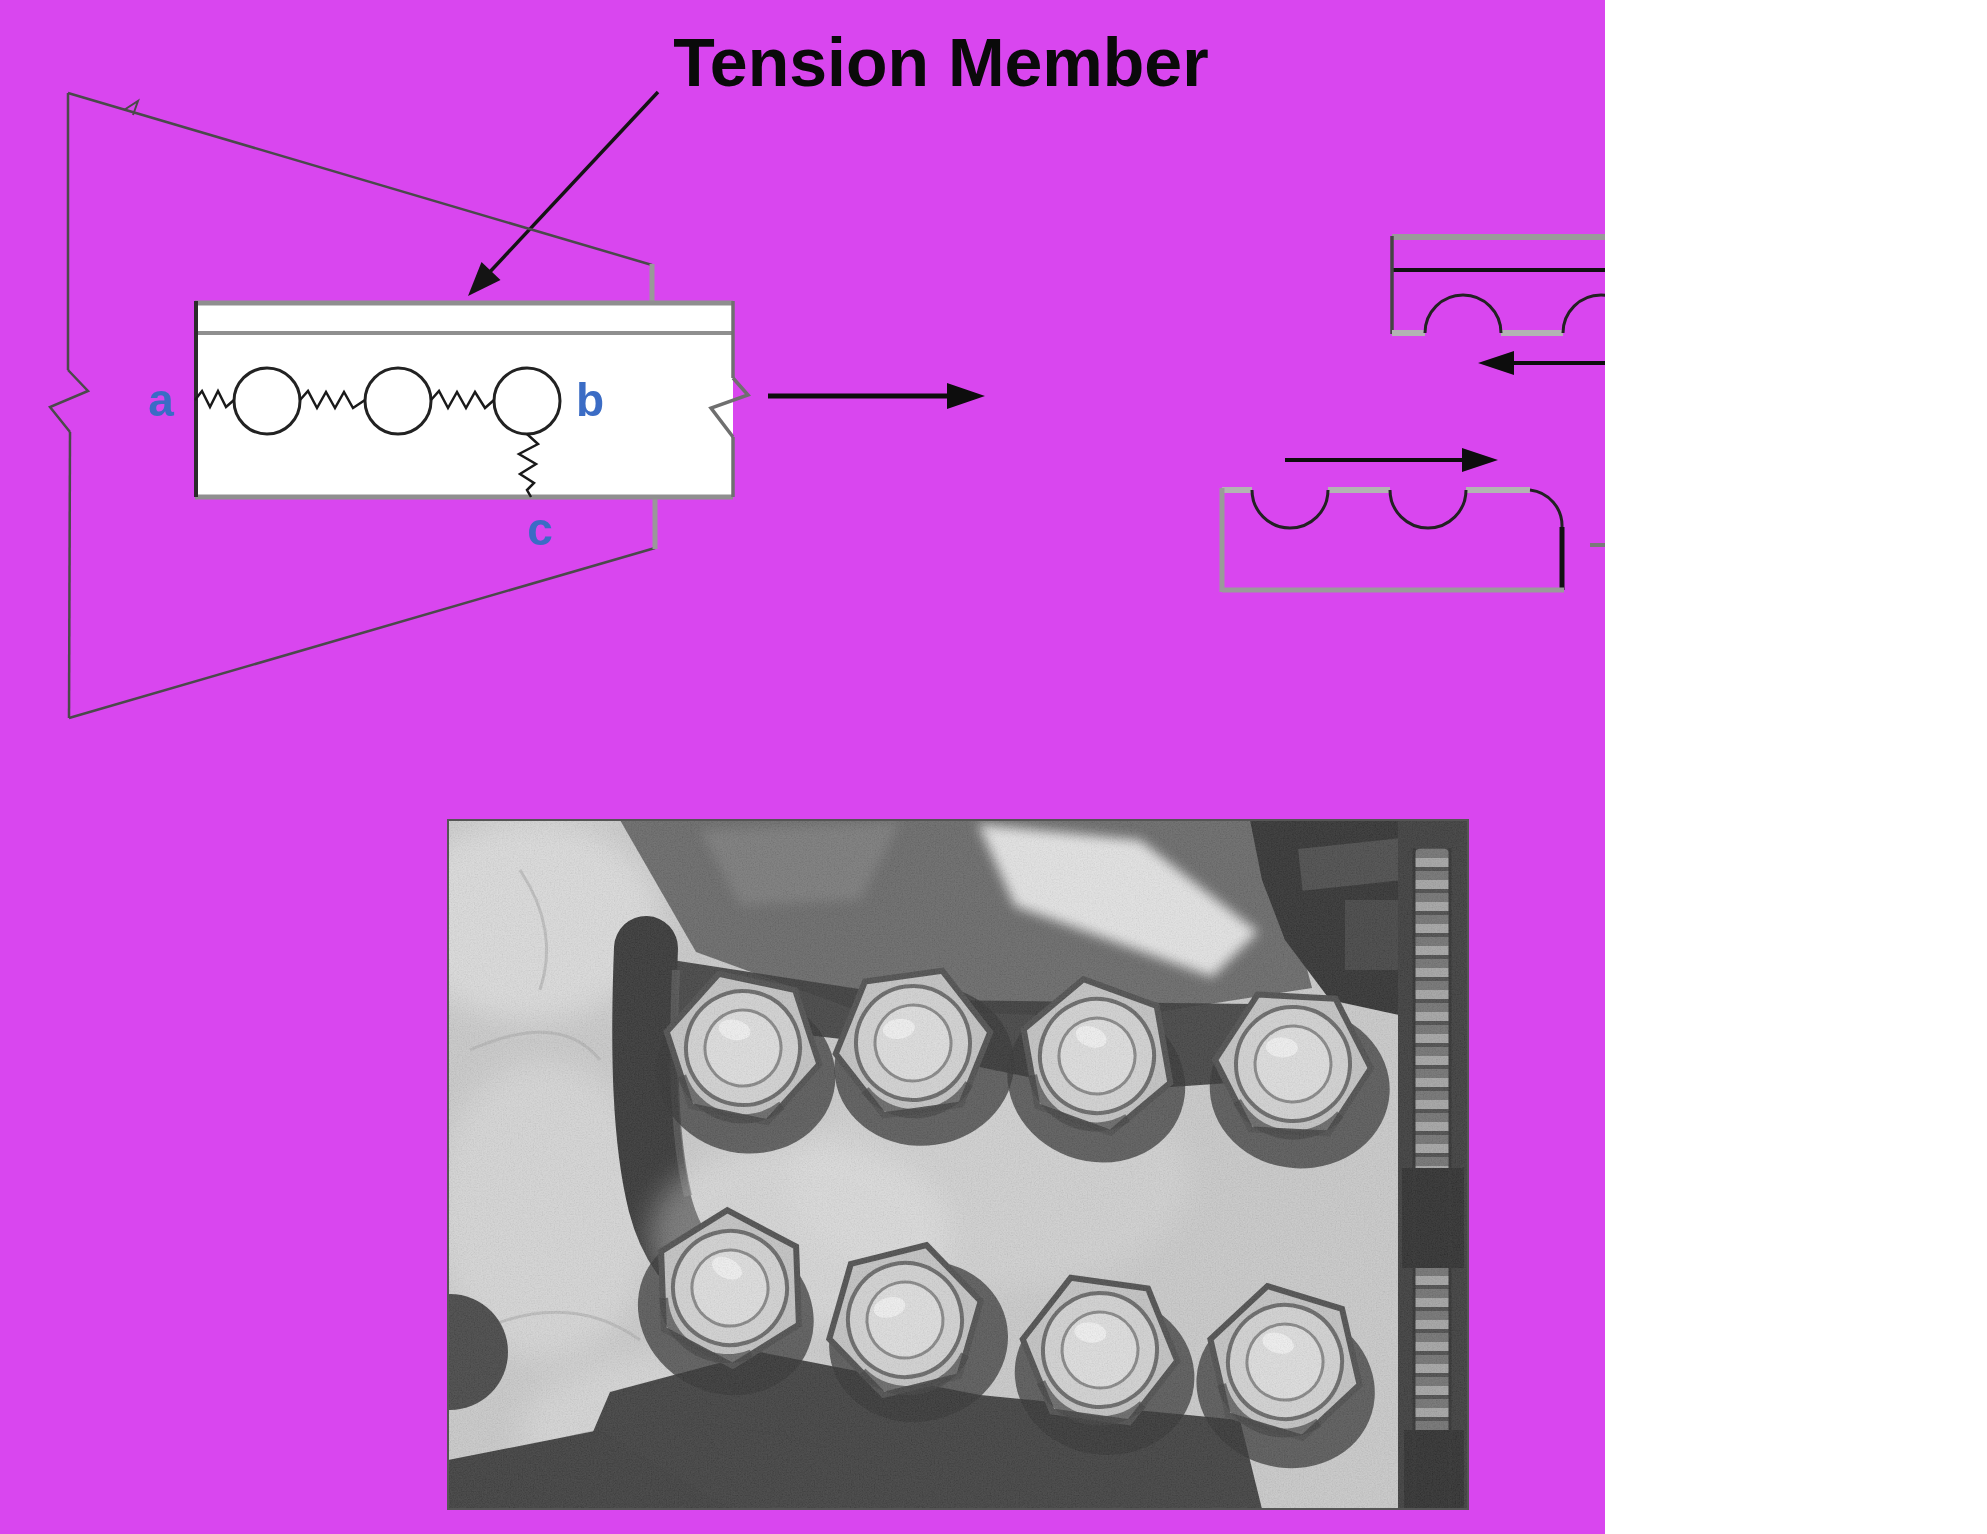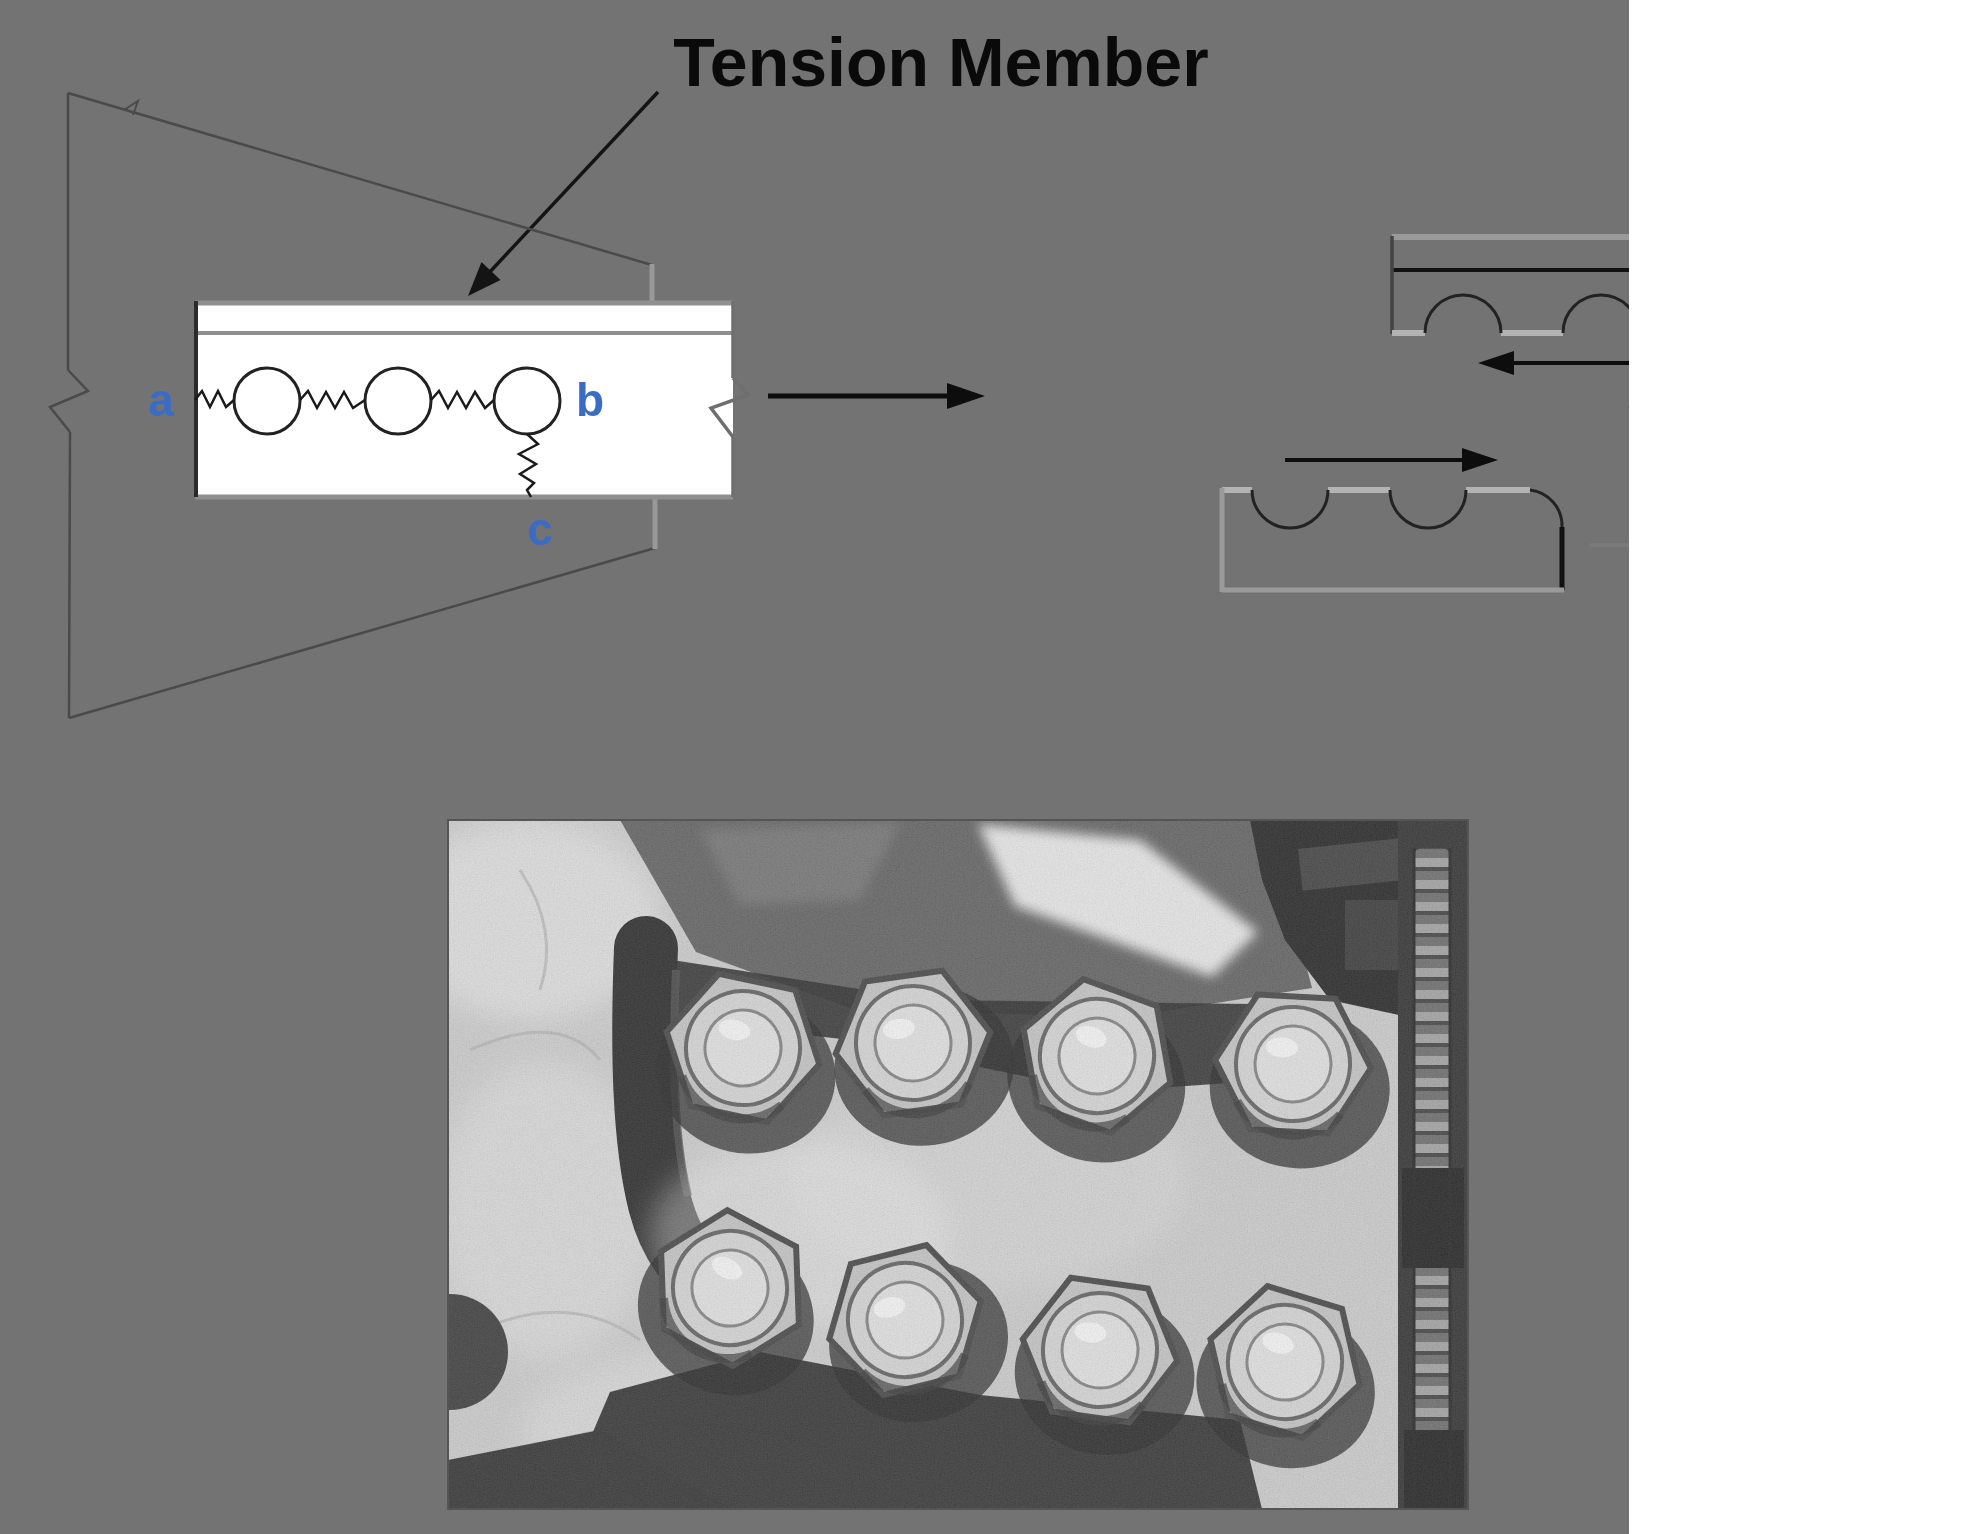--- a/index.html
+++ b/index.html
@@ -1,17 +1,17 @@
 <!DOCTYPE html>
 <html><head>
 <meta charset="utf-8">
 <style>
   html,body{margin:0;padding:0;background:#ffffff;}
-  .page{position:relative;width:1605px;height:1534px;background:#737373;overflow:hidden;
-        font-family:"Liberation Sans", sans-serif;padding-left:24px;}
+  .page{position:relative;width:1605px;height:1534px;background:#d946ef;overflow:hidden;
+        font-family:"Liberation Sans", sans-serif;}
   svg{position:absolute;left:0;top:0;}
   text{font-family:"Liberation Sans", sans-serif;}
   .fig-title{font-weight:bold;font-size:68px;fill:#0a0a0a;}
   .pt-label{font-weight:bold;font-size:46px;}
 </style>
 </head>
 <body>
 
 <div class="page">
 <svg width="1987" height="1534" viewBox="0 0 1987 1534">

